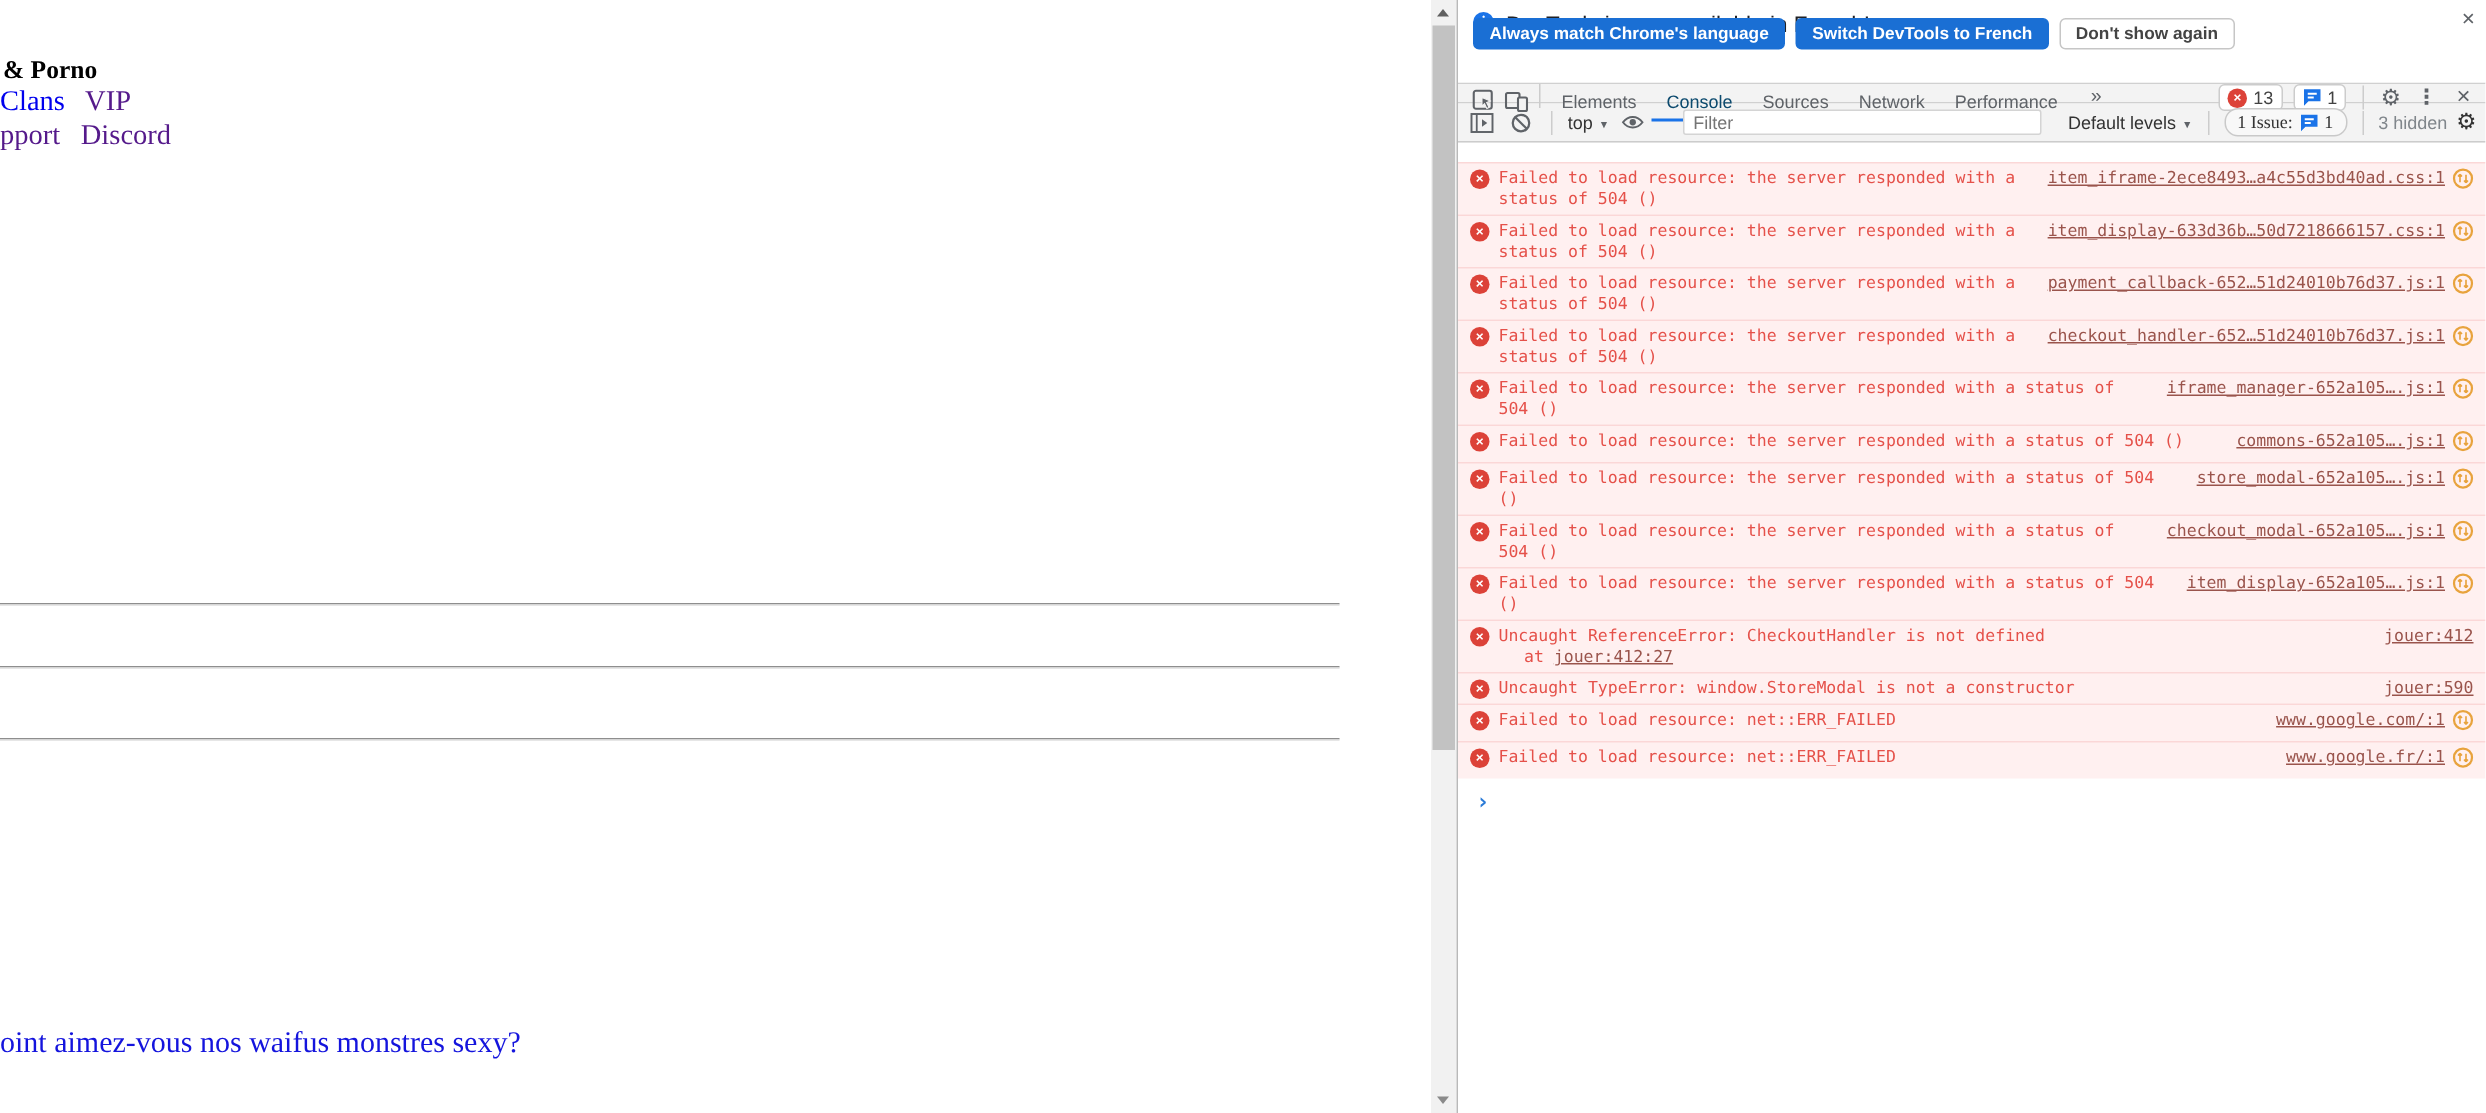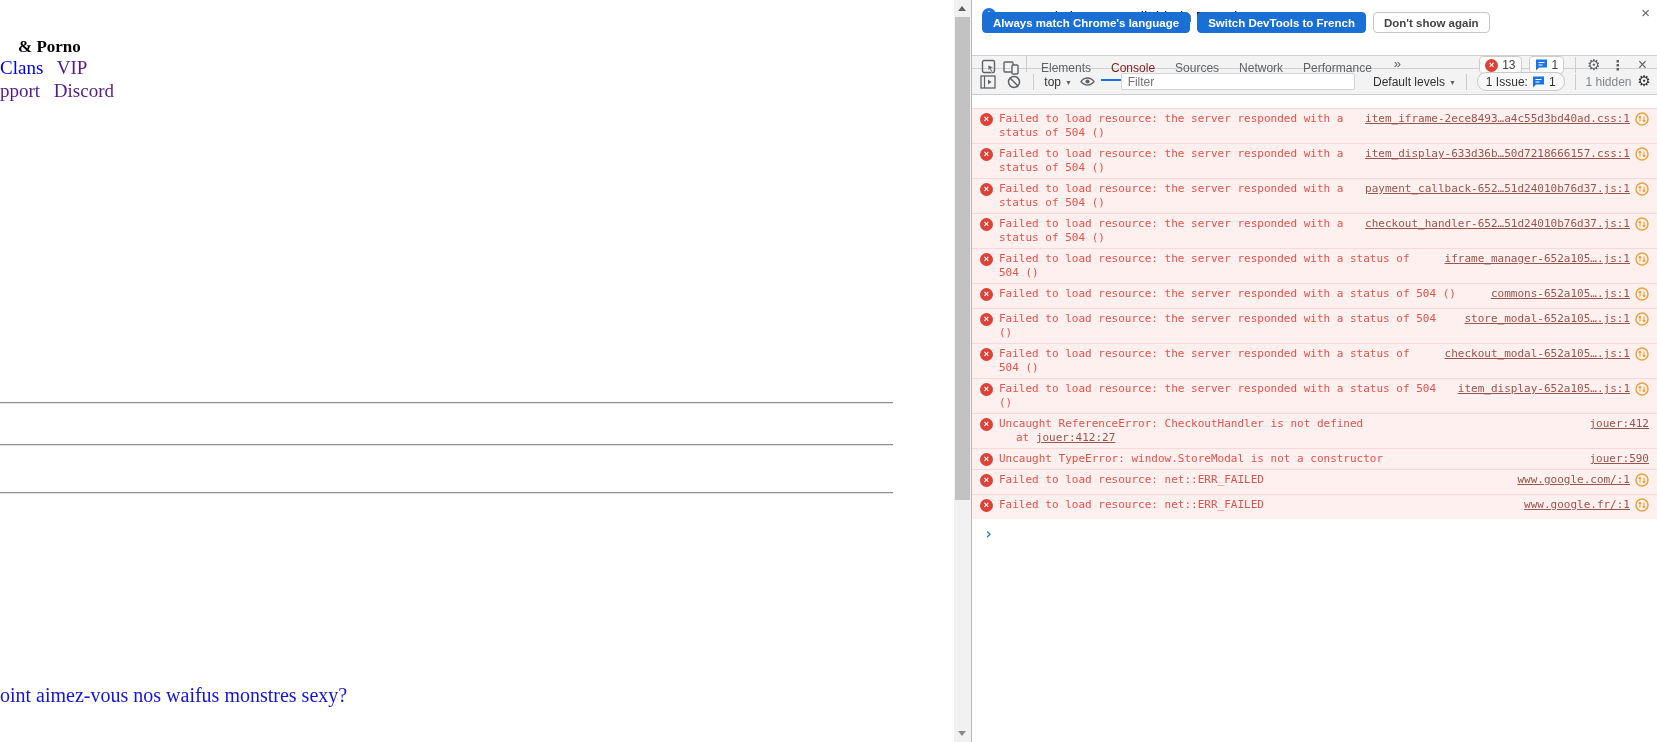--- a/index.html
+++ b/index.html
@@ -1,21 +1,21 @@
 <!DOCTYPE html>
 <html><head>
 <meta charset="utf-8">
 <style>
   * { margin:0; padding:0; box-sizing:border-box; }
   html,body { width:1657px; height:742px; overflow:hidden; background:#fff; }
   body { position:relative; font-family:"Liberation Sans", sans-serif; }
 
   
   .page { position:absolute; left:0; top:0; width:954px; height:742px; background:#fff; overflow:hidden; }
-  .page-title { position:absolute; left:18px; top:37px; font:bold 17px "Liberation Serif", serif; color:#000; }
+  .page-title { position:absolute; left:2px; top:37px; font:bold 17px "Liberation Serif", serif; color:#000; }
   .page-links-row { position:absolute; left:0; font-family:"Liberation Serif", serif; font-size:19px; }
   .row1 { top:57px; }
   .row2 { top:80px; }
   .page-links-row a { margin-right:9px; cursor:pointer; }
   .link-blue { color:#0000EE; }
   .link-purple { color:#551A8B; }
   .page-hr { position:absolute; left:0; width:893px; height:2px;
              border-top:1px solid #8e8e8e; border-bottom:1px solid #e6e6e6; background:#fff; }
   .hr1 { top:402px; } .hr2 { top:444px; } .hr3 { top:492px; }
   .page-question { position:absolute; left:0; top:684px; font-family:"Liberation Serif", serif;
@@ -46,21 +46,21 @@
   .dt-btn.primary { background:#1a6fd4; color:#fff; border:1px solid #1a6fd4; }
   .dt-btn.secondary { background:#fff; color:#444; border:1px solid #c6c6c6; }
   .banner-close { position:absolute; right:7px; top:4px; font-size:15px; color:#5f6368; cursor:pointer; }
 
   
   .dt-tabbar { height:14px; background:#f3f3f3; border-top:1px solid #d0d0d0; border-bottom:1px solid #d0d0d0;
                display:flex; align-items:flex-start; padding-left:6px; }
   .tb-icon { display:inline-flex; align-items:center; justify-content:center; width:22px; height:22px; cursor:pointer; }
   .tb-divider { width:1px; height:16px; background:#ccc; margin:0 4px; }
   .tab { padding:0 10px; height:25px; line-height:24px; color:#5f6368; cursor:pointer; border-bottom:2px solid transparent; }
-  .tab.selected { color:#7f1d1d; border-bottom:2px solid #1a73e8; }
+  .tab.selected { color:#0c4a6e; border-bottom:2px solid #1a73e8; }
   .more-tabs { color:#5f6368; margin:0 12px; font-size:13px; cursor:pointer; }
   .tabbar-right { margin-left:auto; display:flex; align-items:center; gap:7px; padding-right:7px; }
   .badge-box { display:flex; align-items:center; gap:4px; border:1px solid #ccc; border-radius:4px;
                background:#fff; padding:1px 5px; cursor:pointer; }
   .err-circle { width:13px; height:13px; border-radius:50%; background:#dc4238; color:#fff;
                 font:bold 9px/13px "Liberation Sans", sans-serif; text-align:center; flex:none; }
   .badge-count { color:#424242; }
   .gear-glyph { font-family:"DejaVu Sans", sans-serif; font-size:15px; color:#5f6368; cursor:pointer; line-height:1; }
   .kebab { font-family:"DejaVu Sans", sans-serif; font-size:14px; font-weight:bold; color:#5f6368; cursor:pointer; padding:0 3px; }
   .dt-close { font-size:16px; color:#5f6368; cursor:pointer; padding:0 3px; }
@@ -68,21 +68,21 @@
   
   .console-toolbar { height:26px; background:#f3f3f3; border-bottom:1px solid #ccc;
                      display:flex; align-items:center; padding:0 6px; gap:6px; }
   .ct-label { color:#333; white-space:nowrap; cursor:pointer; }
   .dd-arrow { display:inline-block; font-size:7px; color:#5f6368; margin-left:4px; transform:translateY(-1px); }
   .filter-input { width:260px; height:17px; border:1px solid #d4d4d4; border-radius:2px; background:#fff;
                   font:12px "Liberation Sans", sans-serif; padding:0 6px; color:#333; margin-left:17px; }
   .filter-input::placeholder { color:#757575; }
   .levels { margin-left:12px; }
   .issue-chip { display:flex; align-items:center; gap:4px; border:1px solid #c9c9c9; border-radius:9px;
-                background:#f8f8f8; height:19px; padding:0 8px; cursor:pointer; white-space:nowrap; }
+                background:#f8f8f8; height:19px; padding:0 8px; cursor:pointer; white-space:nowrap;font-family:Liberation Serif, serif; }
   .hidden-label { color:#80868b; white-space:nowrap; }
   .ct-gear { margin-left:auto; color:#333; }
 
   
   .console-message-list { position:absolute; left:0; right:0; top:108px; }
   .console-row { display:flex; align-items:flex-start; background:#fff0f0; border-top:1px solid #fbd7d7;
                  padding:3px 8px; }
   .console-row:last-child { border-bottom:1px solid #fbd7d7; }
   .row-err-icon { width:13px; height:13px; border-radius:50%; background:#dc4238; color:#fff;
                   font:bold 9px/13px "Liberation Sans", sans-serif; text-align:center; flex:none;
@@ -203,21 +203,21 @@
     <span class="tb-divider"></span>
     <span class="issue-chip">
       <span>1 Issue:</span>
       <svg width="13" height="12" viewBox="0 0 13 12">
           <path d="M1 0.5 h11 v8 h-8 l-3 3 z" fill="#1a73e8"></path>
           <path d="M3.5 3.5 h6 M3.5 6 h4" stroke="#fff" stroke-width="1.2"></path>
         </svg>
       <span>1</span>
     </span>
     <span class="tb-divider"></span>
-    <span class="hidden-label">1 hidden</span>
+    <span class="hidden-label">3 hidden</span>
     <span class="gear-glyph ct-gear">⚙</span>
   </div>
 
   <div class="console-message-list">
       <div class="console-row">
     <span class="row-err-icon">×</span>
     <div class="msg-text">
       <div>Failed to load resource: the server responded with a</div>
       <div>status of 504 ()</div>
 

